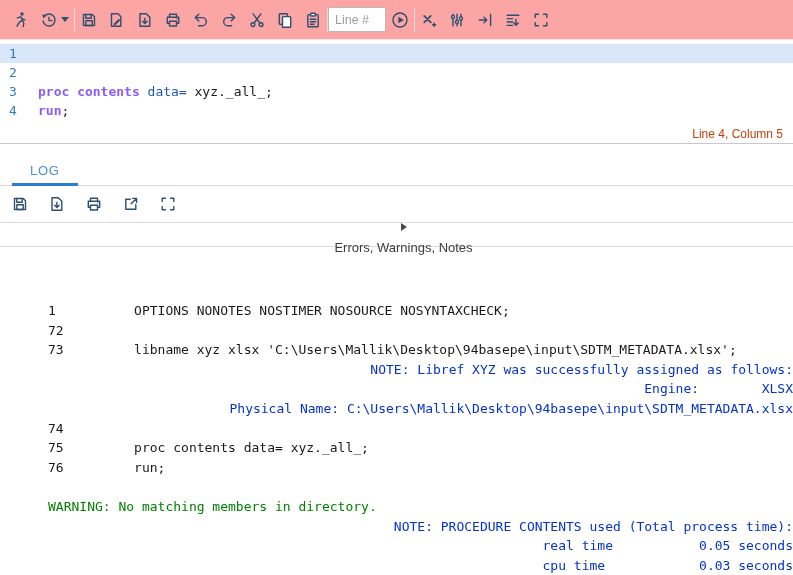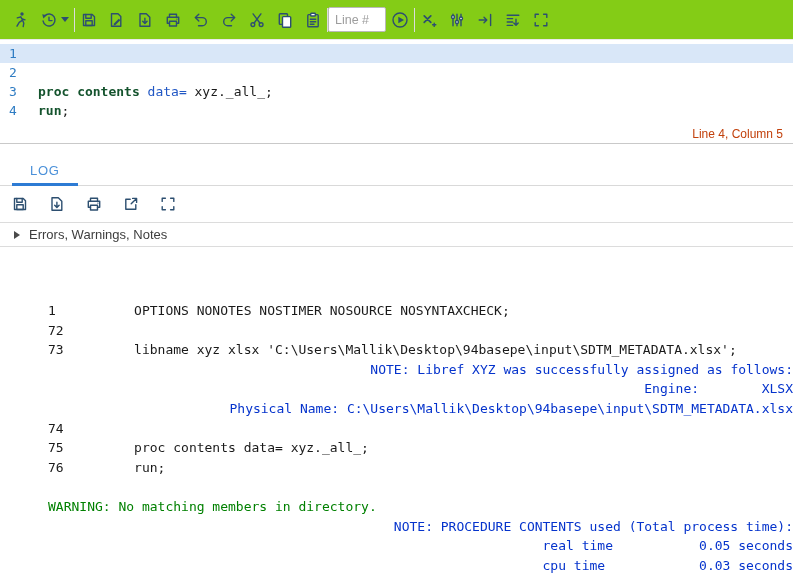--- a/index.html
+++ b/index.html
@@ -1,52 +1,52 @@
 <!DOCTYPE html>
 <html><head>
 <meta charset="utf-8">
 <style>
   *{box-sizing:border-box;margin:0;padding:0;}
   html,body{width:793px;height:575px;overflow:hidden;background:#fff;
     font-family:"Liberation Sans",sans-serif;}
   
   .toolbar{display:flex;align-items:center;height:40px;padding:0 6px;
-    background:#84cc16;border-bottom:1px solid #e9e9e9;}
+    background:#fca5a5;border-bottom:1px solid #e9e9e9;}
   .tb{width:28px;height:28px;display:flex;align-items:center;justify-content:center;
     background:transparent;border:none;cursor:pointer;flex:0 0 auto;}
   .tb svg{stroke:#2d4f70;fill:none;stroke-width:1.4;stroke-linecap:round;stroke-linejoin:round;}
   .tb svg .f{fill:#2d4f70;stroke:none;}
   .tb svg .w{fill:#ffffff;}
   .sep{width:1px;height:24px;background:#dcdcdc;flex:0 0 auto;}
   .history-wrap{display:flex;align-items:center;gap:3px;width:38px;}
   .caret{width:0;height:0;border-left:4px solid transparent;border-right:4px solid transparent;
     border-top:5px solid #2d4f70;}
   .line-input{width:58px;height:25px;border:1.5px solid #b9b9b9;border-radius:2px;
     font-family:"Liberation Sans",sans-serif;font-size:12.5px;color:#444;padding:0 6px;outline:none;}
   .line-input::placeholder{color:#9d9d9d;}
   
   .editor{padding:4px 0;font-family:"DejaVu Sans Mono",monospace;font-size:13px;line-height:19px;cursor:text;}
   .code-line{display:flex;height:19px;}
   .code-line.selected{background:#d9e7f8;}
   .gutter{width:38px;flex:0 0 auto;padding-left:9px;color:#2e7cc3;}
   .code-text{white-space:pre;}
   .tok-kw{color:#2157c4;}
-  .tok-proc{color:#14532d;font-weight:bold;}
+  .tok-proc{color:#8b5cf6;font-weight:bold;}
   .tok-str{color:#1d7a96;}
   .tok-plain{color:#1a1a1a;}
   .status-bar{height:20px;display:flex;justify-content:flex-end;align-items:center;
     padding-right:10px;border-bottom:1px solid #c9c9c9;font-size:12px;color:#c2410c;}
   
   .tab-bar{height:30px;margin-top:12px;border-bottom:1px solid #d9d9d9;
     display:flex;align-items:flex-end;padding-left:12px;}
   .tab{padding:6px 18px 5px;font-size:13px;letter-spacing:.7px;color:#4a90d9;
     border-bottom:3px solid #2d7bd4;margin-bottom:-1px;cursor:pointer;}
   .log-toolbar{display:flex;align-items:center;height:36px;padding:0 6px;gap:9px;}
   .collapse-bar{height:25px;border-top:1px solid #dcdcdc;border-bottom:1px solid #dcdcdc;
-    display:flex;align-items:center;padding-left:14px;gap:9px;font-size:13px;color:#3d3d3d;cursor:pointer;}
+    display:flex;align-items:center;padding-left:14px;gap:9px;font-size:13px;color:#3d3d3d;cursor:pointer;flex-direction:column;}
   .tri{width:0;height:0;border-top:4.5px solid transparent;border-bottom:4.5px solid transparent;
     border-left:6px solid #4a4a4a;flex:0 0 auto;}
   .log-content{padding:54px 0 0 48px;font-family:"DejaVu Sans Mono",monospace;
     font-size:13px;line-height:19.6px;}
   .log-line{white-space:pre;min-height:19.6px;}
   .log-code{color:#1a1a1a;}
   .log-note{color:#0533cc;text-align:right;}
   .log-warning{color:#008000;}
   .log-blank{color:#1a1a1a;}
 </style>

